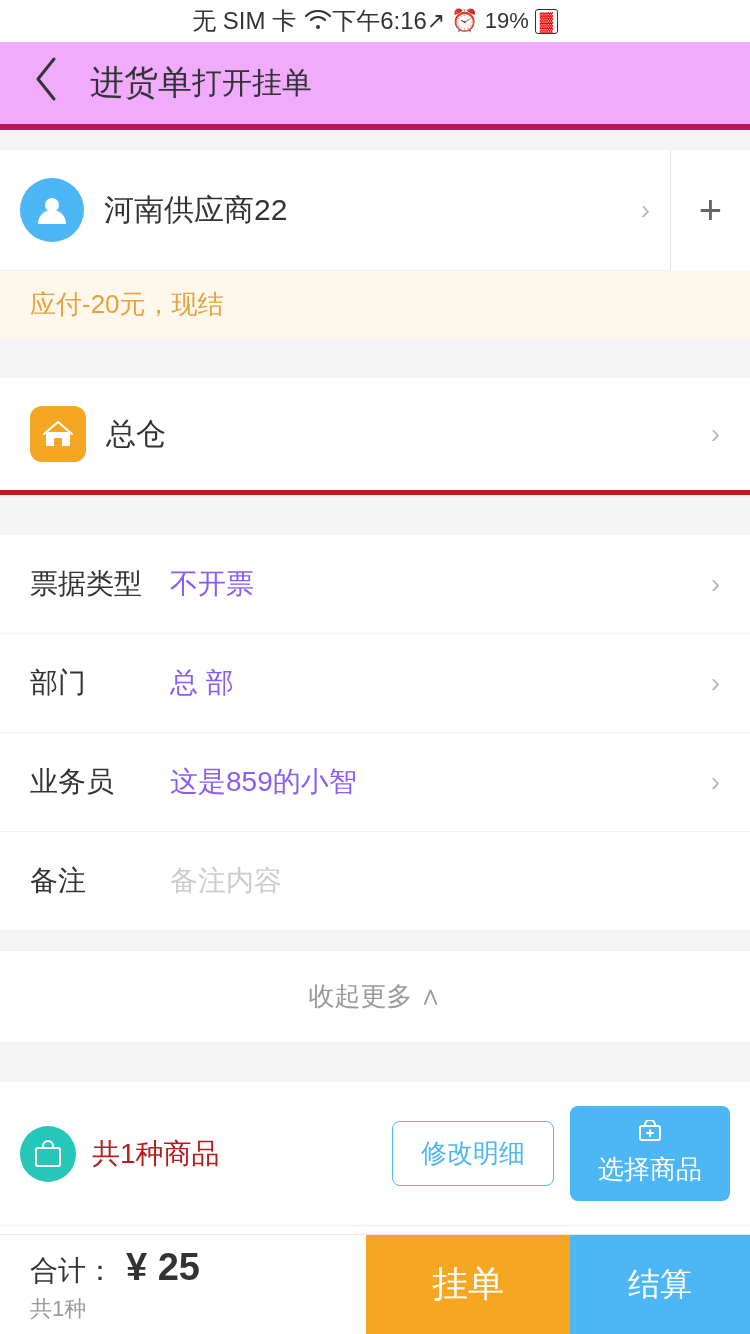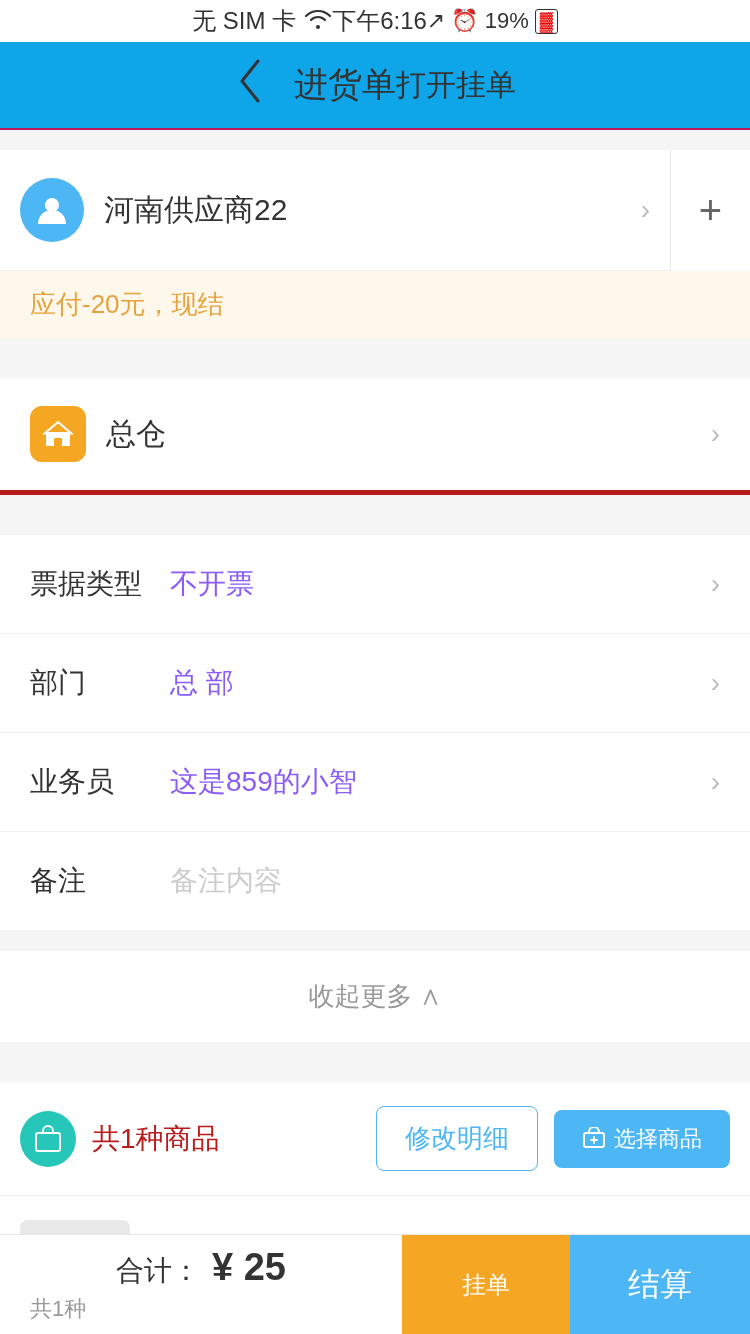--- a/index.html
+++ b/index.html
@@ -24,26 +24,26 @@
       font-size: 24px;
       color: #333;
     }
     .status-left { display: flex; align-items: center; gap: 8px; }
     .status-center { font-weight: 500; }
     .status-right { display: flex; align-items: center; gap: 6px; font-size: 22px; }
 
     
     .nav-bar {
       height: 88px;
-      background: #0ea5e9;
-      display: flex;
-      align-items: center;
-      justify-content: center;
+      background: #f0abfc;
+      display: flex;
+      align-items: center;
+      justify-content: flex-start;
       padding: 0 30px;
-      border-bottom: 2px solid #be185d;
+      border-bottom: 6px solid #be185d;
     }
     .nav-back {
       font-size: 36px;
       color: #333;
       cursor: pointer;
       width: 60px;
     }
     .nav-title {
       font-size: 34px;
       font-weight: 500;
@@ -221,25 +221,26 @@
       font-size: 26px;
       cursor: pointer;
       margin-right: 16px;
     }
     .btn-select {
       background: #4db6f5;
       color: #fff;
       border: none;
       border-radius: 8px;
       padding: 14px 28px;
-      font-size: 22px;
+      font-size: 26px;
       cursor: pointer;
       display: flex;
       align-items: center;
       gap: 8px;
+      flex-direction: column;
     }
     .btn-select svg { width: 24px; height: 24px; fill: #fff; }
 
     
     .product-item {
       display: flex;
       align-items: center;
       padding: 24px 20px;
       border-bottom: 1px solid #f0f0f0;
     }
@@ -290,38 +291,37 @@
     .bottom-total {
       flex: 1;
       padding: 0 30px;
     }
     .total-label {
       font-size: 28px;
       color: #333;
       display: flex;
       align-items: baseline;
       gap: 12px;
-      justify-content: center;
     }
     .total-amount {
       font-size: 38px;
       font-weight: 600;
       color: #333;
     }
     .total-count {
       font-size: 22px;
       color: #999;
       margin-top: 4px;
     }
     .btn-hang {
-      width: 168px;
+      width: 204px;
       height: 100px;
       background: #f5a623;
       color: #fff;
-      font-size: 24px;
+      font-size: 36px;
       font-weight: 500;
       display: flex;
       align-items: center;
       justify-content: center;
       cursor: pointer;
       flex-shrink: 0;
     }
     .btn-checkout {
       width: 180px;
       height: 100px;

